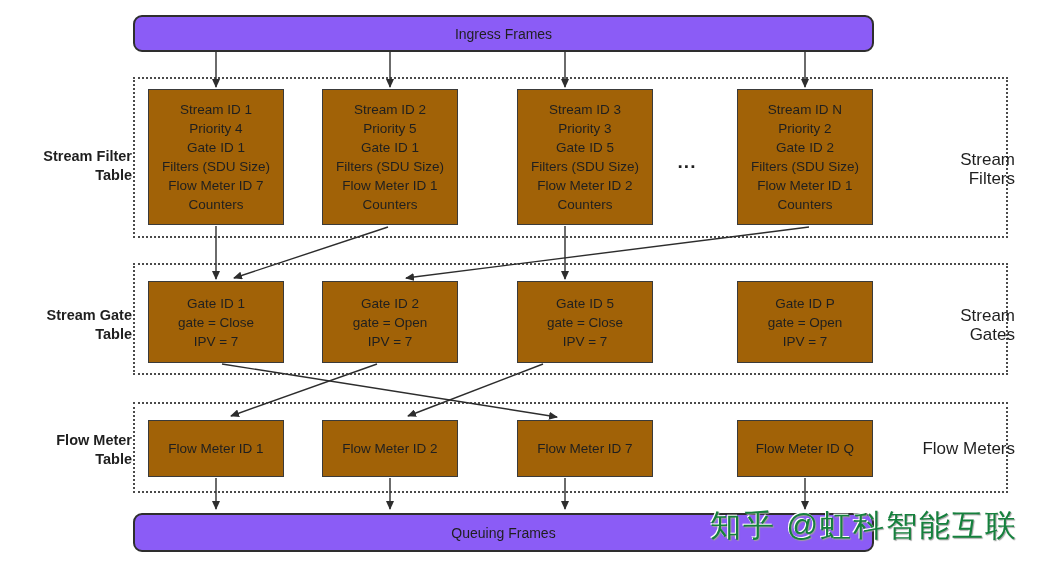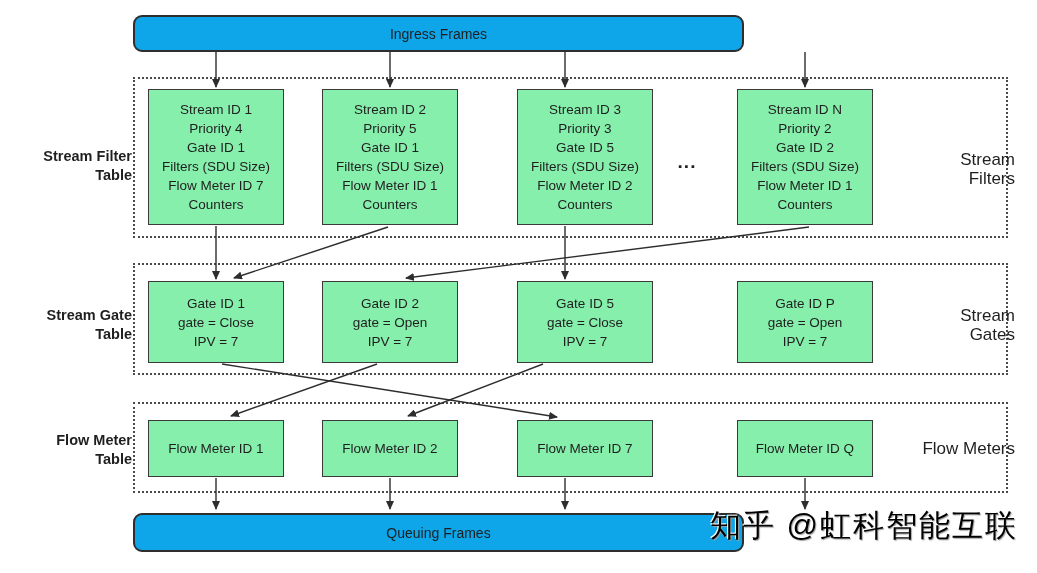--- a/index.html
+++ b/index.html
@@ -1,44 +1,44 @@
 <!DOCTYPE html>
 <html><head>
 <meta charset="utf-8">
 <style>
   html,body{margin:0;padding:0;background:#fff;}
   #stage{position:relative;width:1037px;height:573px;background:#ffffff;overflow:hidden;
          font-family:"Liberation Sans","DejaVu Sans",sans-serif;color:#1f1f1f;}
-  .endcap{position:absolute;left:133px;width:611px;border:2px solid #2e2e2e;border-radius:9px;
-          background:#0ea5e9;display:flex;align-items:center;justify-content:center;
+  .endcap{position:absolute;left:133px;width:741px;border:2px solid #2e2e2e;border-radius:9px;
+          background:#8b5cf6;display:flex;align-items:center;justify-content:center;
           font-size:14px;box-sizing:border-box;}
   #ingress-box{top:15px;height:37px;}
   #queuing-box{top:513px;height:39px;text-align:center;}
   .container{position:absolute;left:133px;width:875px;border:2px dotted #4a4a4a;background:transparent;box-sizing:border-box;}
   #container-filters{top:77px;height:161px;}
   #container-gates{top:263px;height:112px;}
   #container-meters{top:402px;height:91px;}
-  .node{position:absolute;width:136px;background:#86efac;border:1.6px solid #3a3a3a;box-sizing:border-box;
+  .node{position:absolute;width:136px;background:#a16207;border:1.6px solid #3a3a3a;box-sizing:border-box;
         display:flex;flex-direction:column;align-items:center;justify-content:center;
         font-size:13.5px;line-height:19px;text-align:center;z-index:3;}
   .sf{top:89px;height:136px;}
   .sg{top:281px;height:82px;}
   .fm{top:420px;height:57px;}
   .c1{left:148px;} .c2{left:322px;} .c3{left:497px;margin-left:20px;} .c4{left:737px;}
   .side-label{position:absolute;text-align:right;line-height:19px;z-index:2;}
   .left-label{left:0;width:132px;font-weight:bold;font-size:14.5px;}
   #label-filter-table{top:147px;} #label-gate-table{top:306px;} #label-meter-table{top:431px;}
   .right-label{left:890px;width:125px;font-size:17px;}
   #label-stream-filters{top:150px;} #label-stream-gates{top:306px;} #label-flow-meters{top:439px;}
   #ellipsis{position:absolute;left:655px;top:151px;width:64px;text-align:center;
             font-size:19px;font-weight:bold;letter-spacing:1px;z-index:3;}
   #connectors{position:absolute;left:0;top:0;width:1037px;height:573px;z-index:4;pointer-events:none;}
   #connectors line{stroke:#2d2d2d;stroke-width:1.4;}
   #watermark{position:absolute;left:710px;top:505px;z-index:9;font-size:31px;letter-spacing:2px;
-             color:#000000;text-shadow:-1px -1px 0 #ffffff,1px 1px 1px #9f9f9f;white-space:nowrap;}
+             color:#15803d;text-shadow:-1px -1px 0 #ffffff,1px 1px 1px #9f9f9f;white-space:nowrap;}
 </style>
 </head>
 <body>
 
 <div id="stage">
 
   <div class="endcap" id="ingress-box">
     <span>Ingress Frames</span>
   </div>
 

